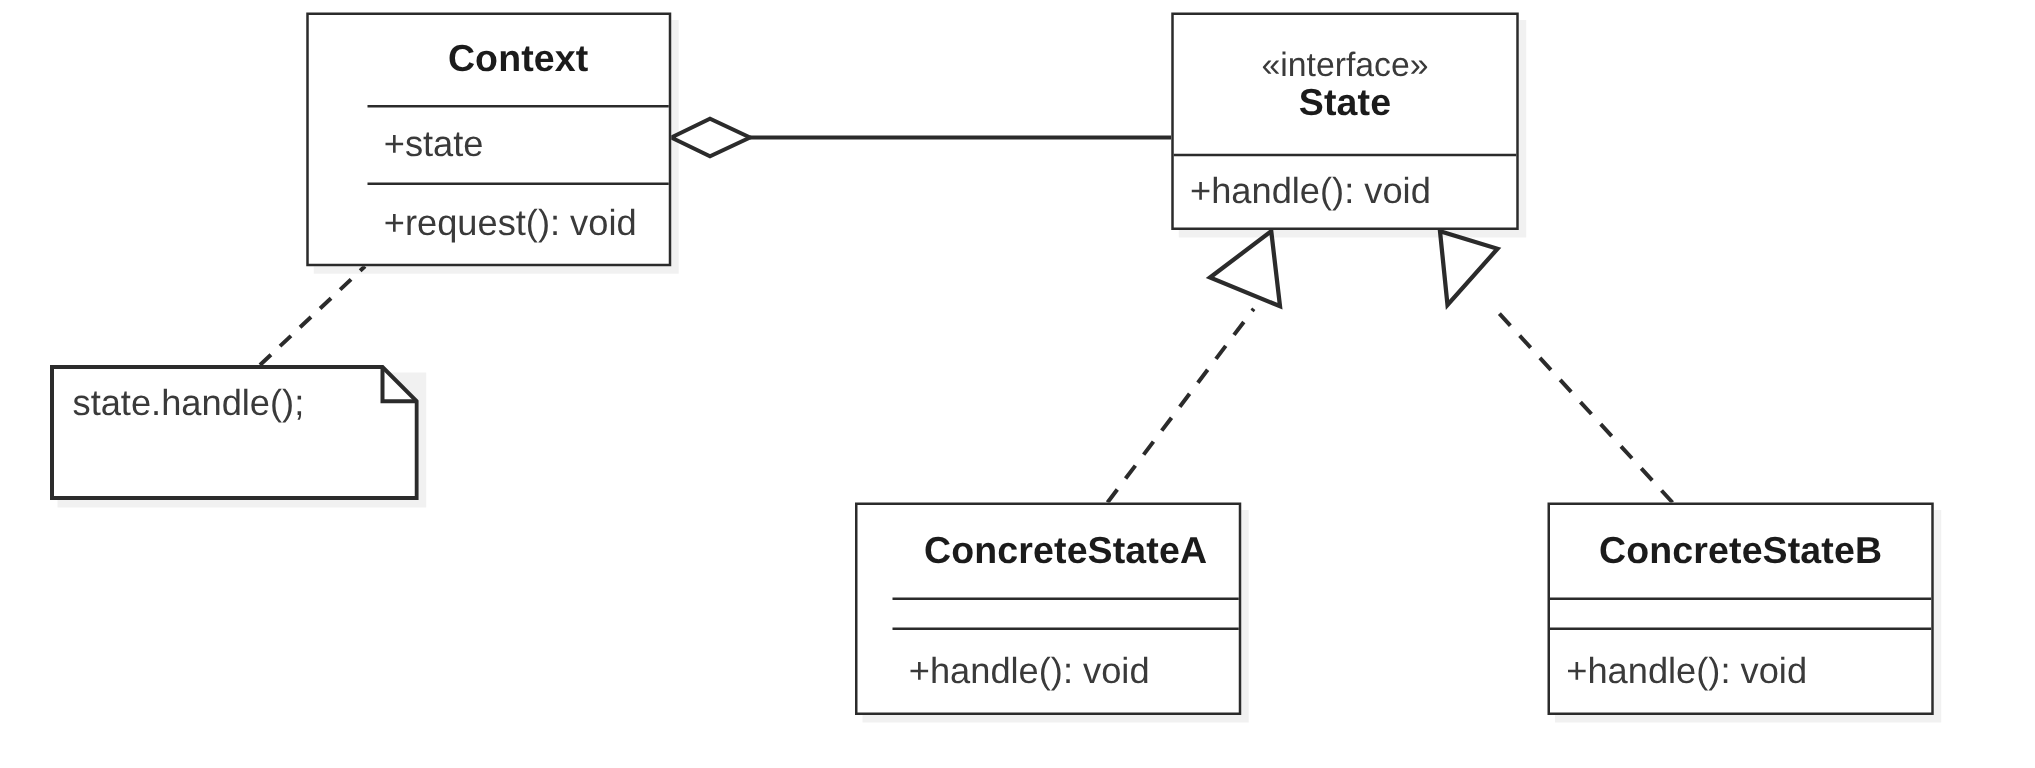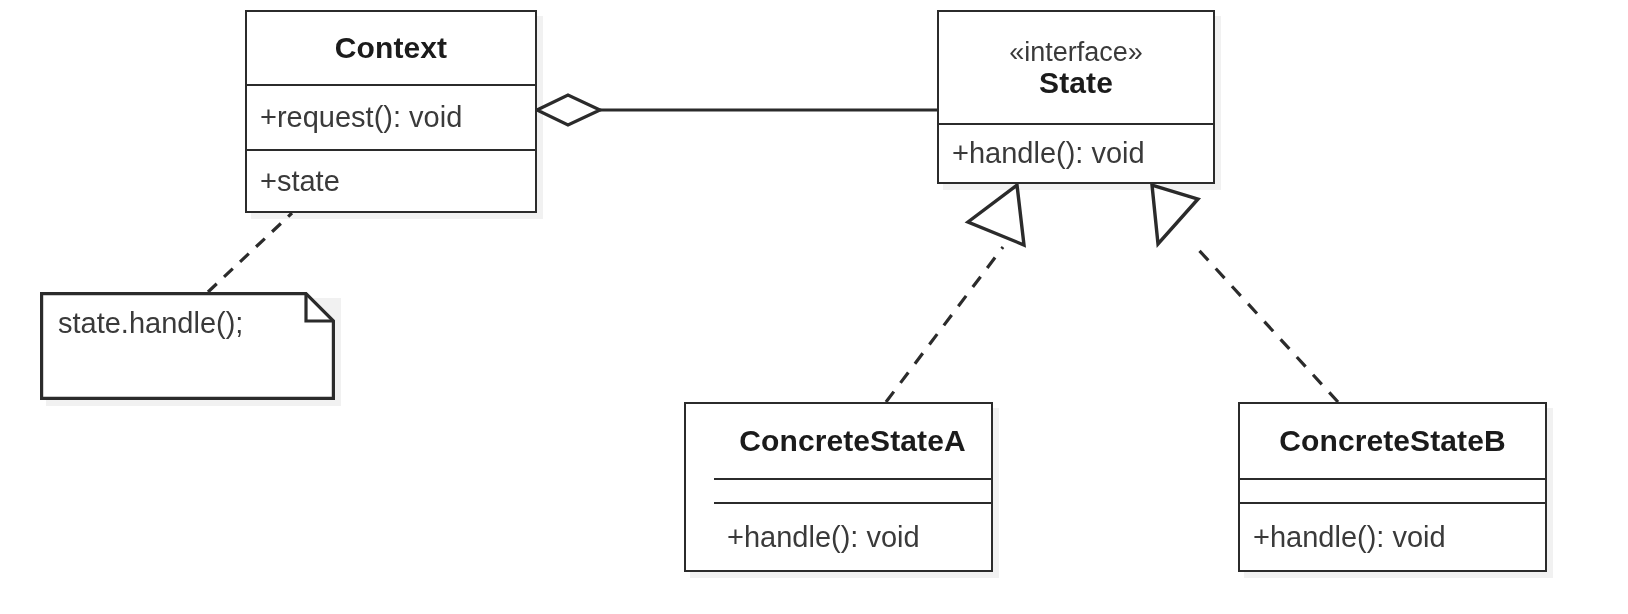--- a/index.html
+++ b/index.html
@@ -69,21 +69,21 @@
     white-space: nowrap;
   }
   .member-text {
     font-size: 29px;
     color: #3a3a3a;
     white-space: nowrap;
     line-height: 1.05;
   }
 
   
-  #box-context   { left: 245px; top: 10px;  width: 292px; height: 203px; }
+  #box-context   { left: 245px; top: 10px;  width: 292px; height: 203px; padding-left: 47px; }
   #box-context .c-title   { height: 72px; }
   #box-context .c-attrs   { height: 62px; }
   #box-context .c-methods { height: 65px; }
 
   #box-state     { left: 937px; top: 10px;  width: 278px; height: 174px; }
   #box-state .c-title   { height: 111px; }
   #box-state .c-methods { height: 59px; }
 
   #box-csa       { left: 684px; top: 402px; width: 309px; height: 170px; padding-left: 28px; }
   #box-csb       { left: 1238px; top: 402px; width: 309px; height: 170px; text-align: center; }
@@ -148,25 +148,25 @@
 
     <g>
       <line x1="208" y1="292" x2="292" y2="213" stroke="#2b2b2b" stroke-width="3.2" stroke-dasharray="12,10"></line>
     </g>
   </svg>
 
   <div class="uml-box" id="box-context">
     <div class="compartment title c-title">
       <span class="class-name">Context</span>
     </div>
-    <div class="compartment members c-methods">
-      <span class="member-text">+request(): void</span>
-    </div>
     <div class="compartment members c-attrs">
       <span class="member-text">+state</span>
+    </div>
+    <div class="compartment members c-methods">
+      <span class="member-text">+request(): void</span>
     </div>
   </div>
 
   <div class="uml-box" id="box-state">
     <div class="compartment title c-title">
       <span class="stereotype">«interface»</span>
       <span class="class-name">State</span>
     </div>
     <div class="compartment members c-methods">
       <span class="member-text">+handle(): void</span>

